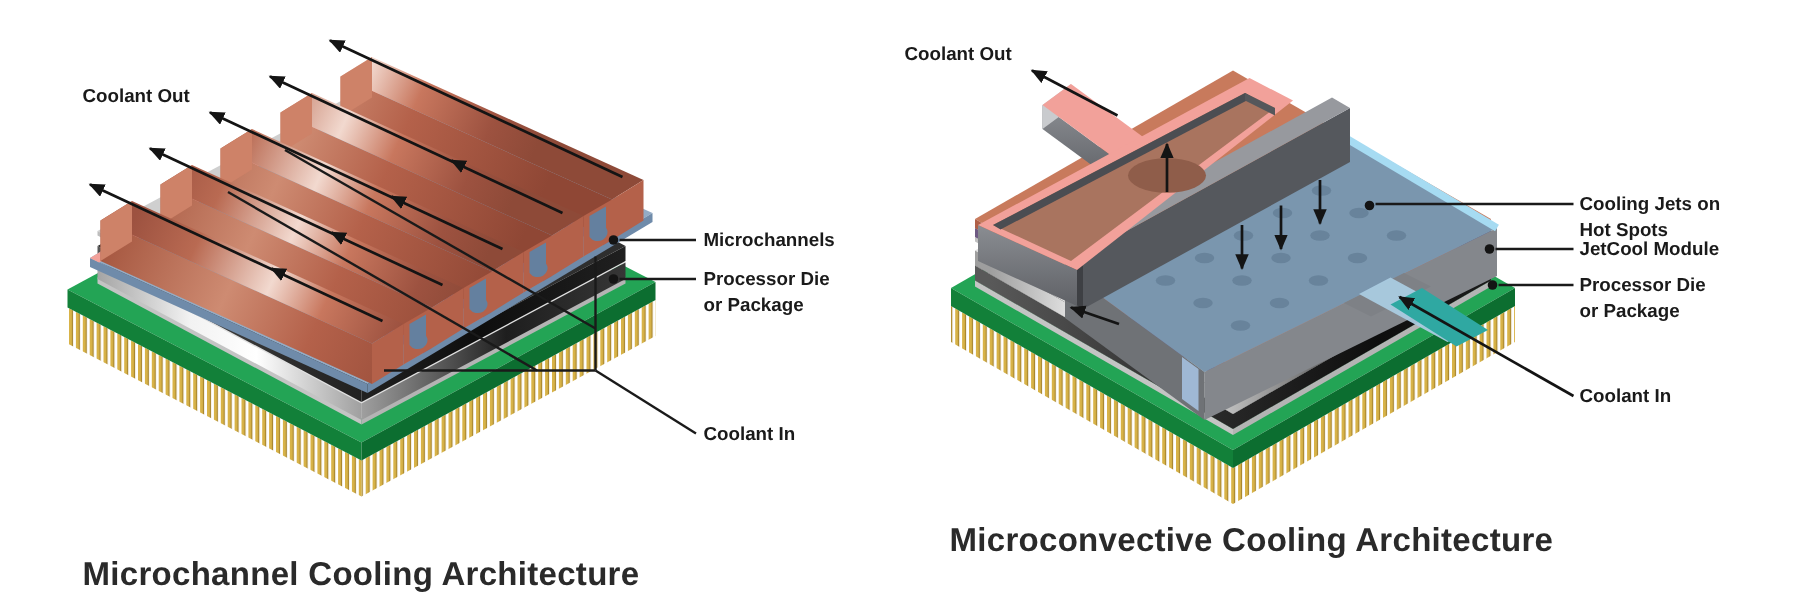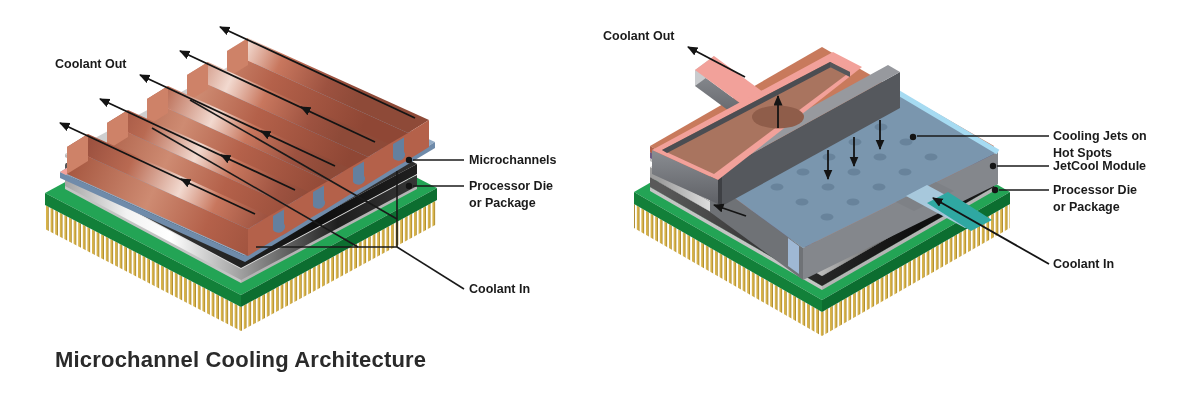--- a/index.html
+++ b/index.html
@@ -1,21 +1,21 @@
 <!DOCTYPE html>
 <html><head>
 <meta charset="utf-8">
 <style>
   html,body{margin:0;padding:0;background:#ffffff;}
   #stage{position:relative;width:1200px;height:400px;background:#ffffff;overflow:hidden;
          font-family:"Liberation Sans",sans-serif;}
   #diagram-svg{position:absolute;left:0;top:0;}
   .diagram-title{position:absolute;top:347px;font-size:22px;font-weight:700;
                  color:#2a2a2a;letter-spacing:.2px;white-space:nowrap;}
-  #left-title{left:55px;}
+  #left-title{left:55px;margin-top:23px;}
   #right-title{left:633px;}
   text{font-family:"Liberation Sans",sans-serif;font-weight:700;font-size:12.5px;fill:#1a1a1a;}
 </style>
 </head>
 <body>
 
 <div id="stage">
 <svg id="diagram-svg" width="1200" height="340" viewBox="0 0 1200 340">
   <defs>
     <marker id="ah" markerUnits="userSpaceOnUse" markerWidth="12" markerHeight="10" refX="9.5" refY="4.5" orient="auto">
@@ -294,13 +294,14 @@
     <text x="453" y="140">Cooling Jets on</text>
     <text x="453" y="157">Hot Spots</text>
     <text x="453" y="170">JetCool Module</text>
     <text x="453" y="194">Processor Die</text>
     <text x="453" y="211">or Package</text>
     <text x="453" y="268">Coolant In</text>
   </g>
 </svg>
 
 <div id="left-title" class="diagram-title">Microchannel Cooling Architecture</div>
+<div id="right-title" class="diagram-title">Microconvective Cooling Architecture</div>
 </div>
 
 </body></html>

